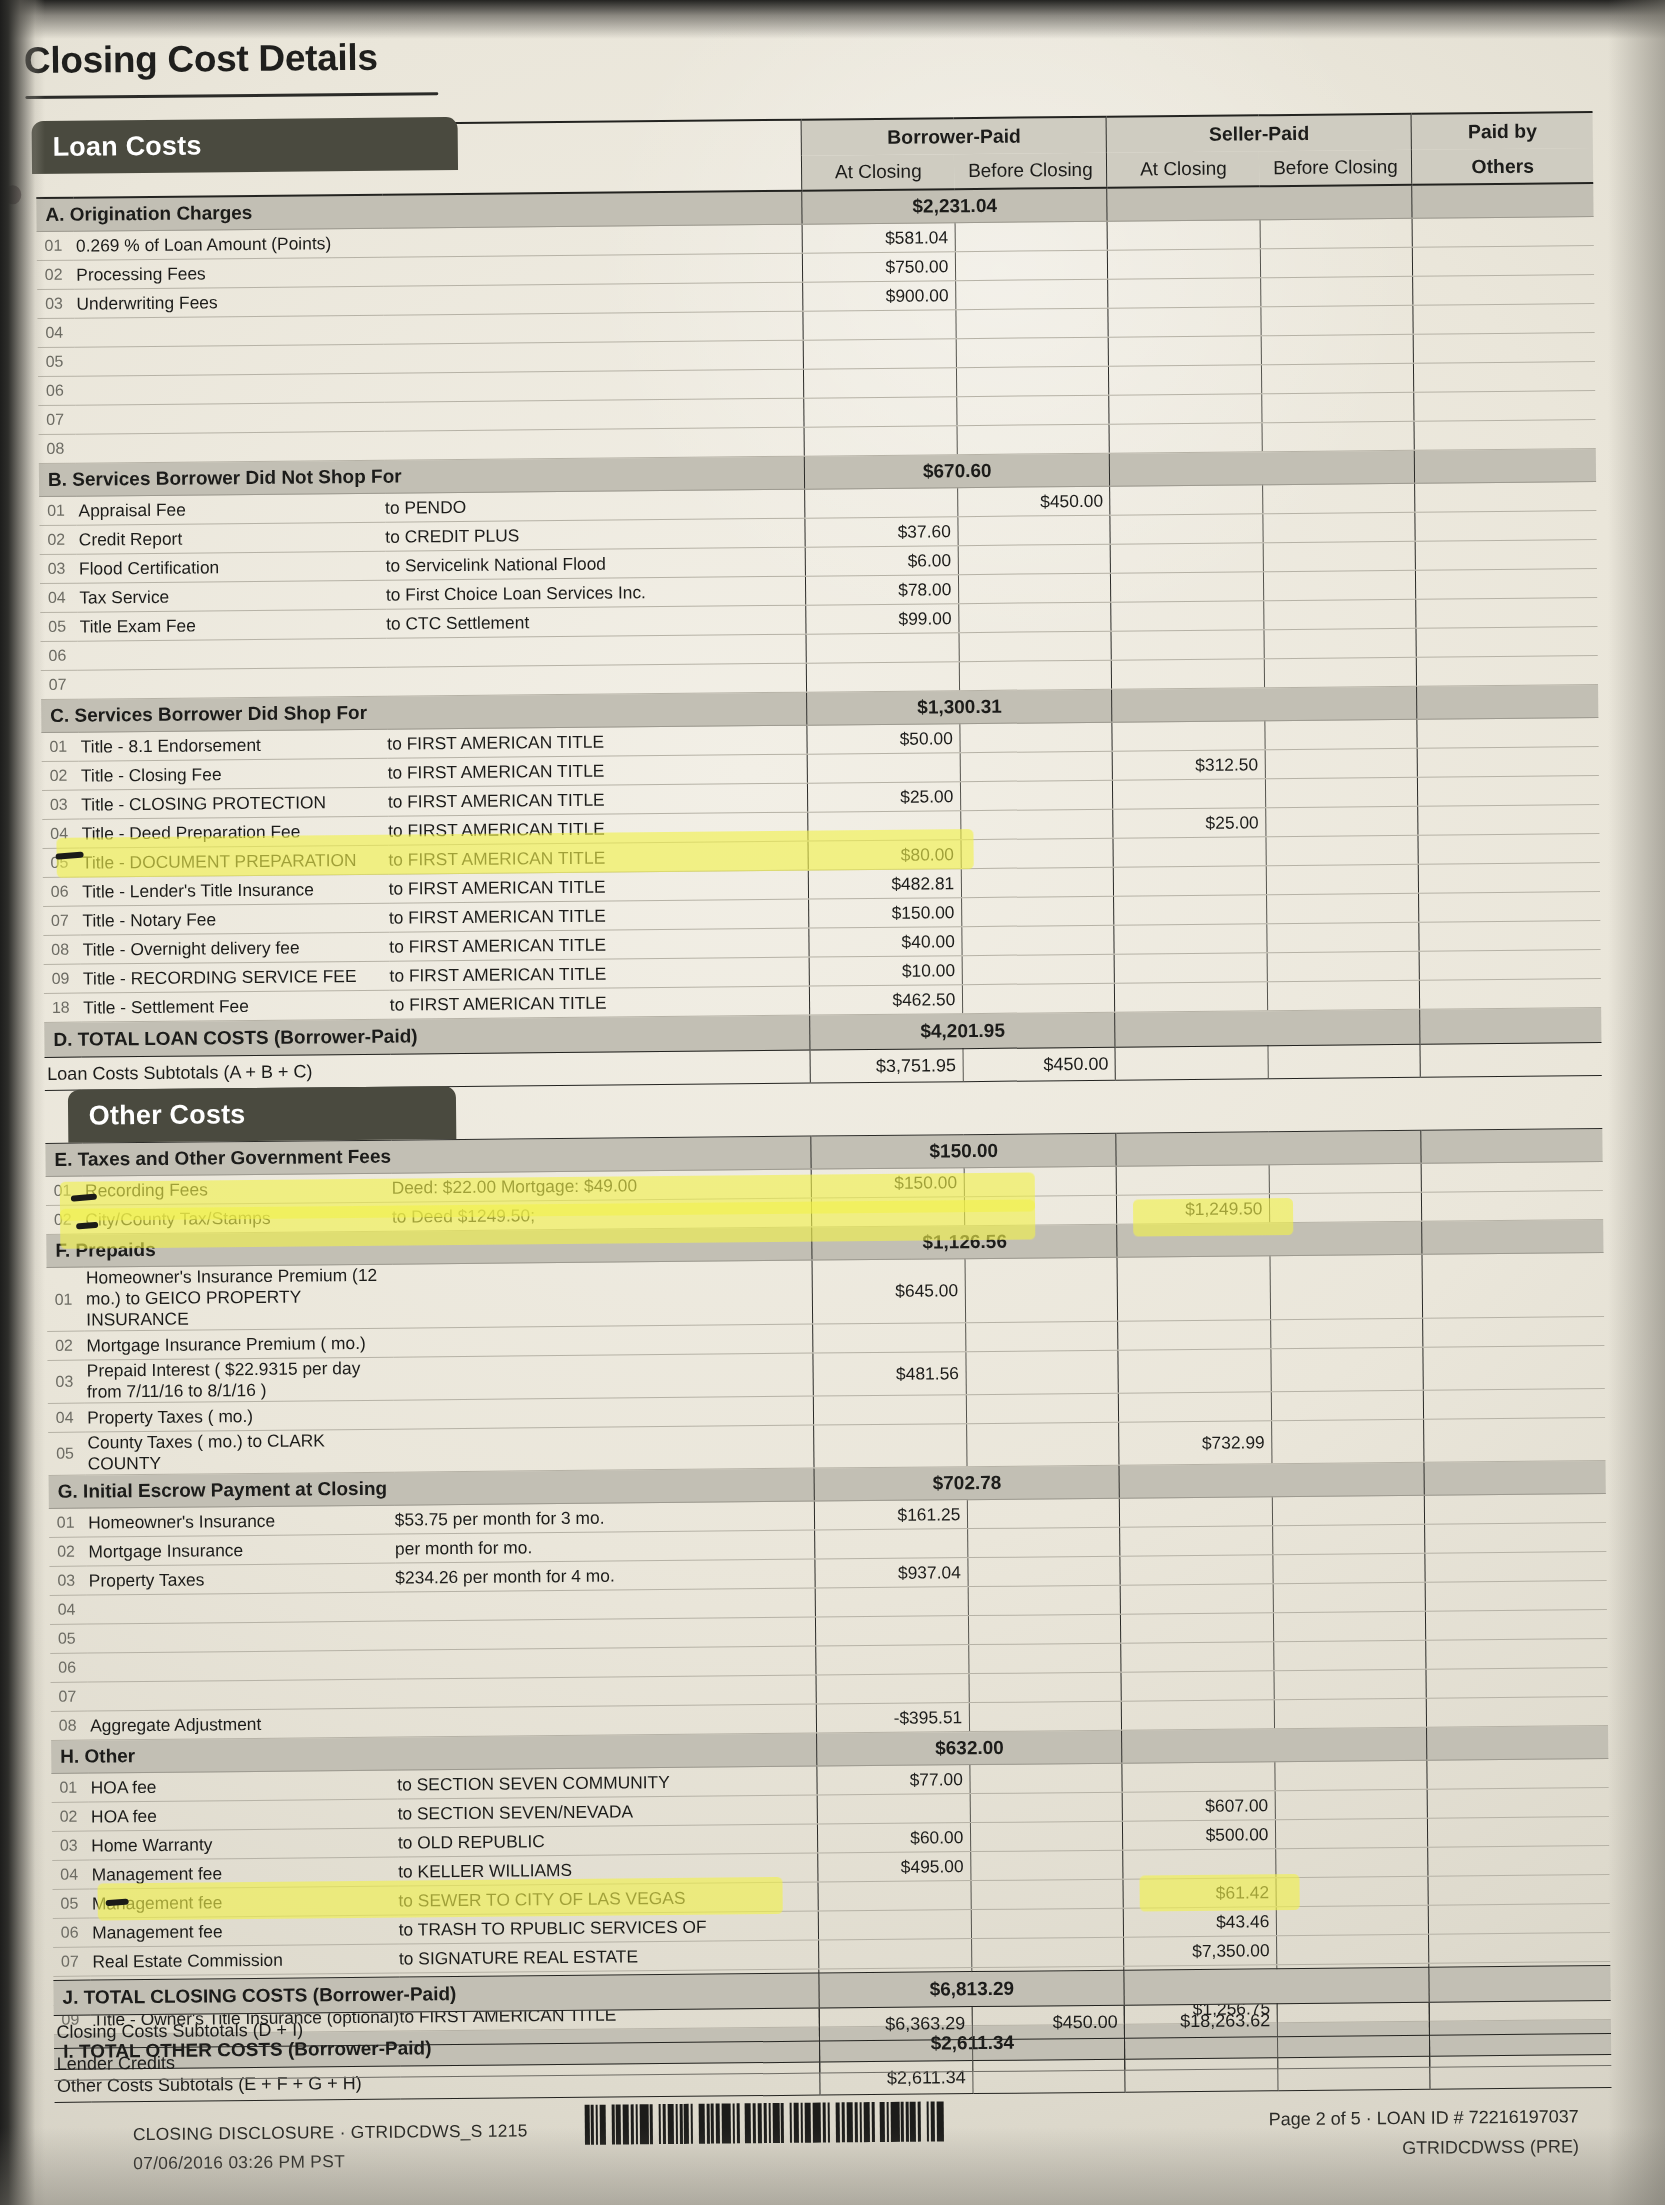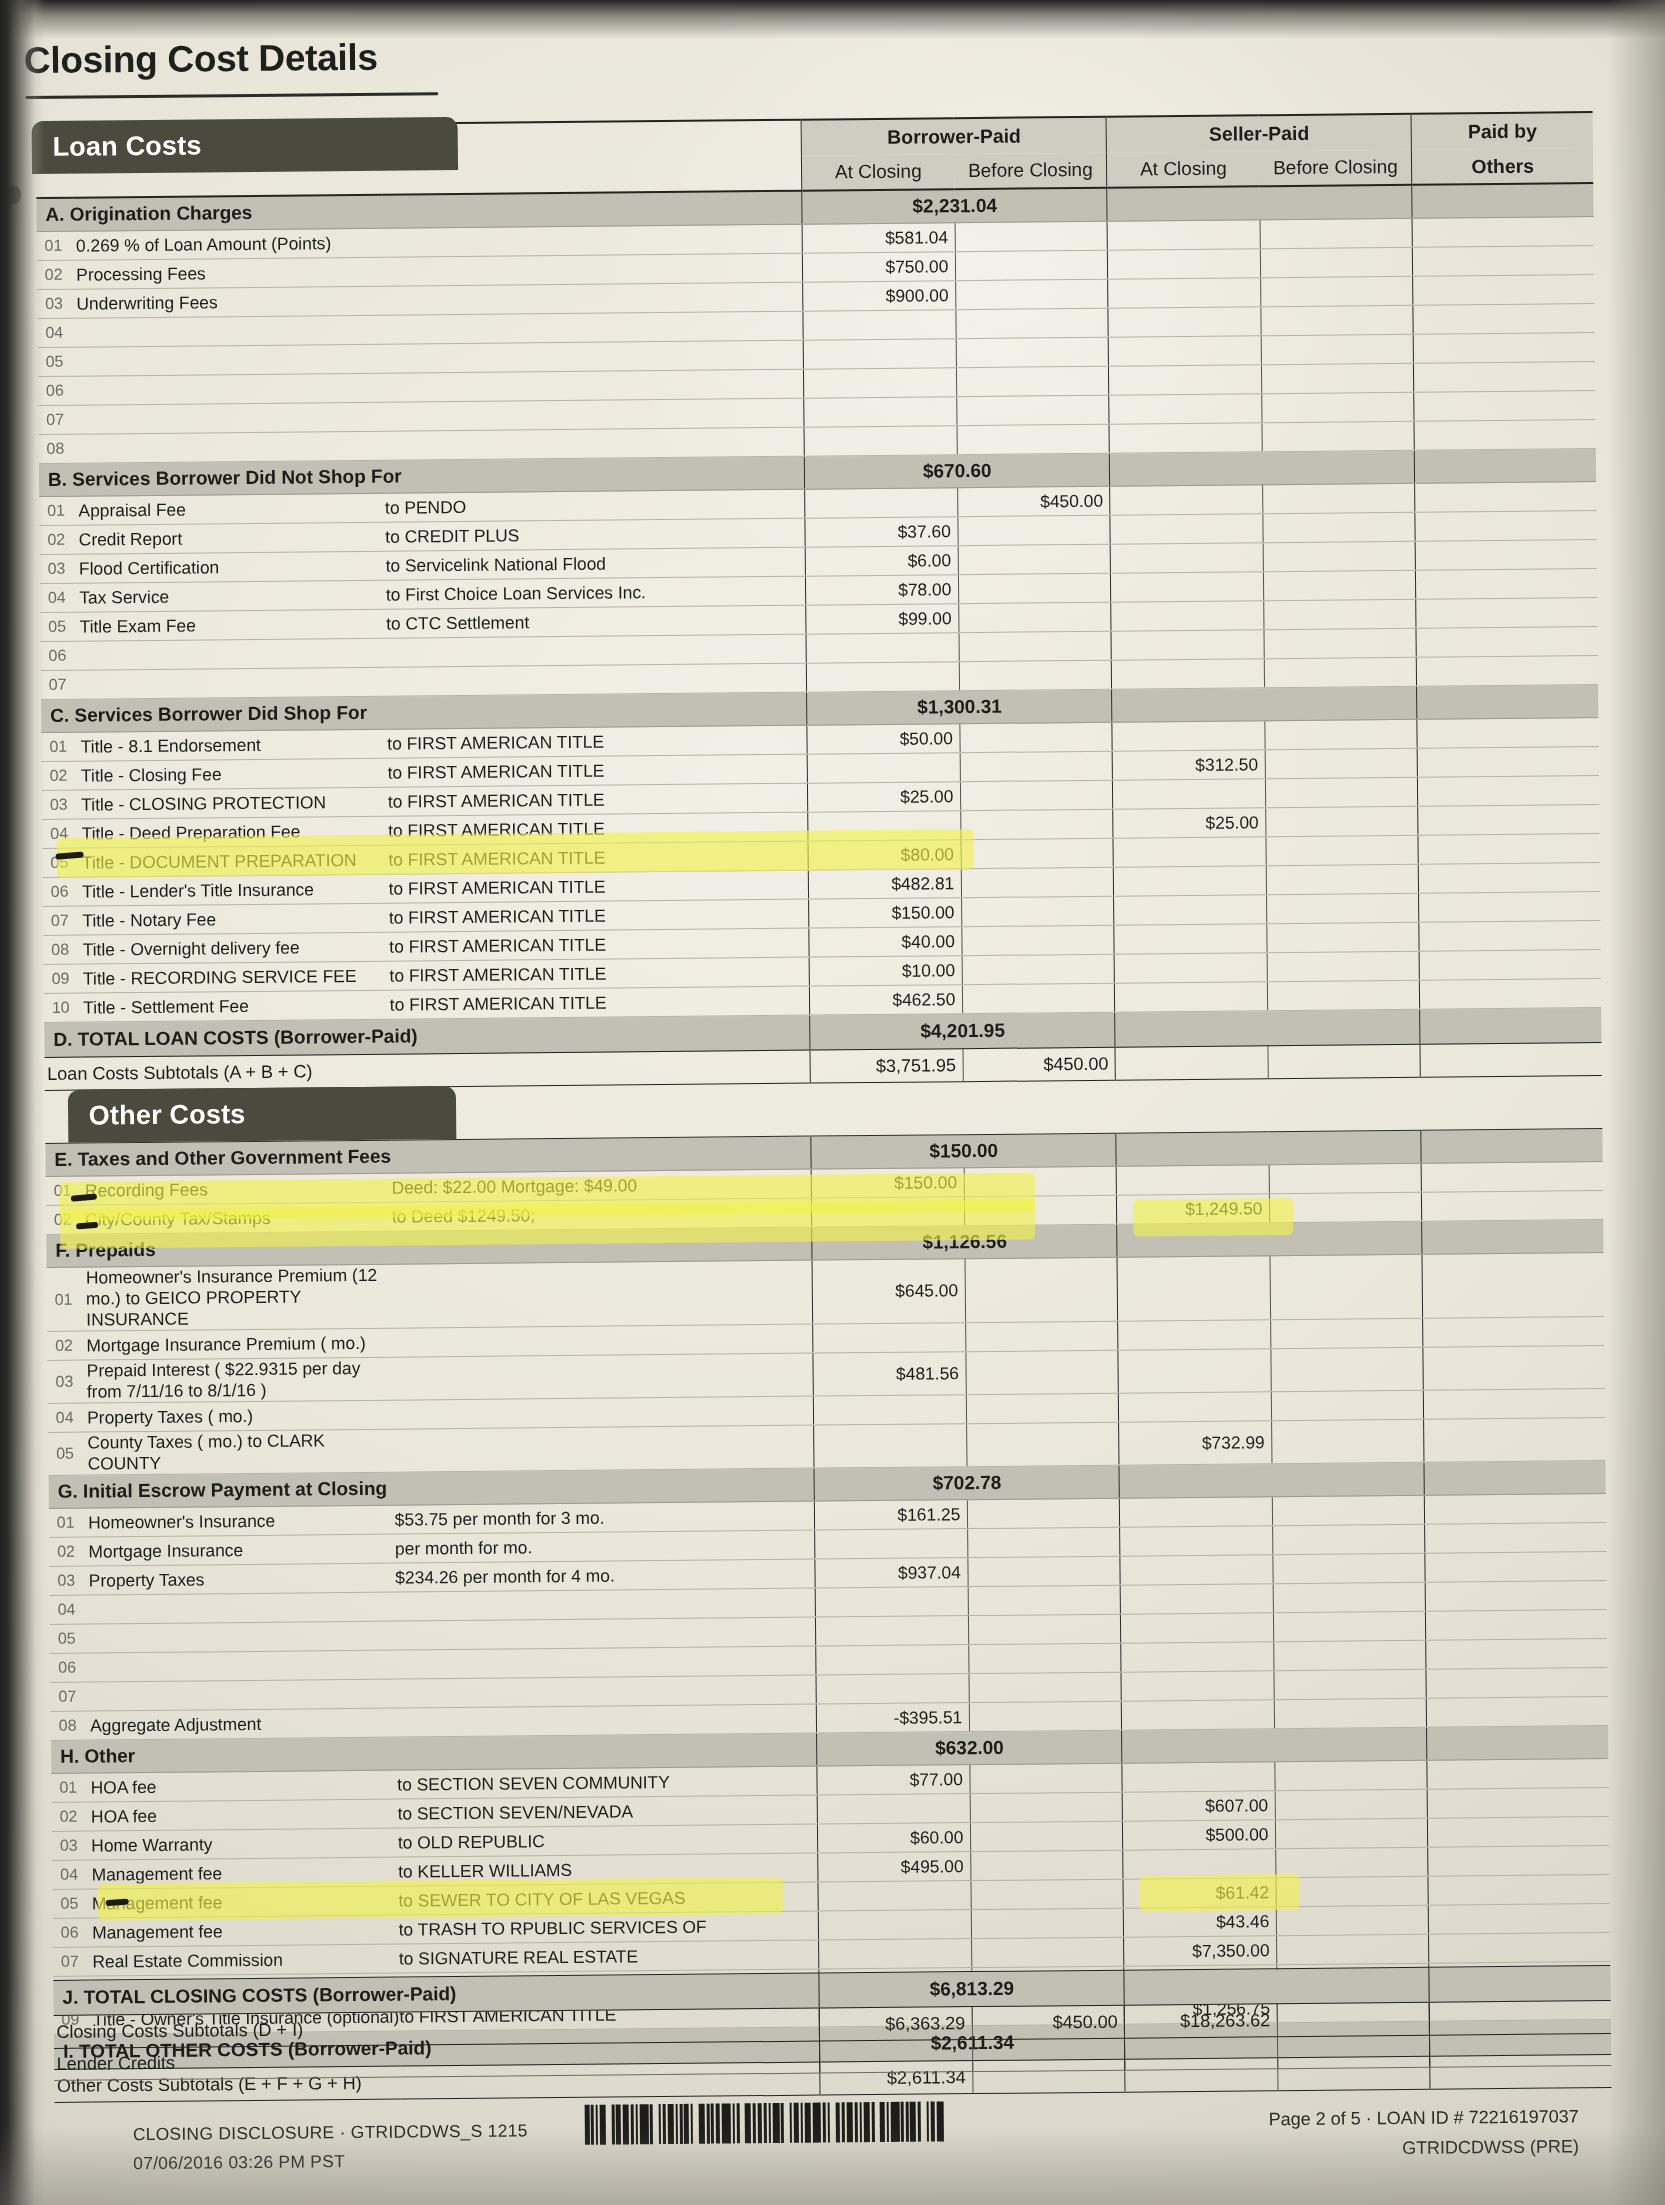--- a/index.html
+++ b/index.html
@@ -378,21 +378,21 @@
               <td class="cNum">09</td>
               <td class="cDesc lbl">Title - RECORDING SERVICE FEE</td>
               <td class="cTo">to FIRST AMERICAN TITLE</td>
               <td class="cB1 vr">$10.00</td>
               <td class="cB2 vrlite"></td>
               <td class="cS1 vr"></td>
               <td class="cS2 vrlite"></td>
               <td class="cO vr"></td>
             </tr>
             <tr class="item">
-              <td class="cNum">10</td>
+              <td class="cNum">18</td>
               <td class="cDesc lbl">Title - Settlement Fee</td>
               <td class="cTo">to FIRST AMERICAN TITLE</td>
               <td class="cB1 vr">$462.50</td>
               <td class="cB2 vrlite"></td>
               <td class="cS1 vr"></td>
               <td class="cS2 vrlite"></td>
               <td class="cO vr"></td>
             </tr>
             <tr class="total">
               <td class="sectlabel" colspan="3">D. TOTAL LOAN COSTS (Borrower-Paid)</td>

